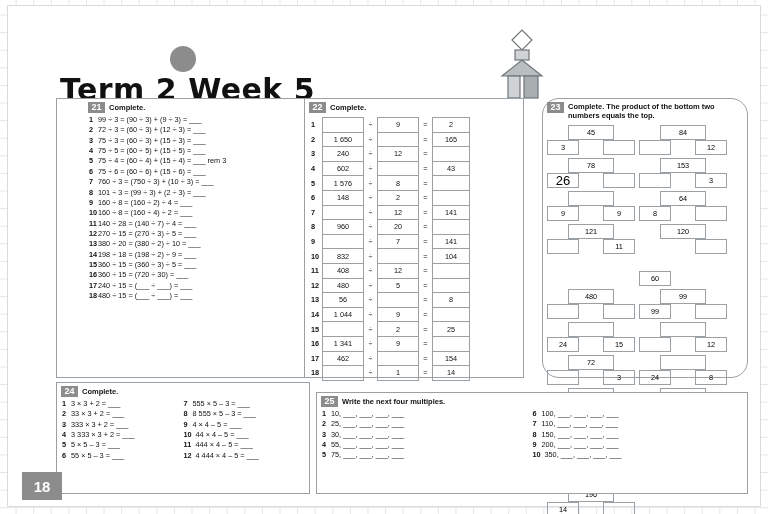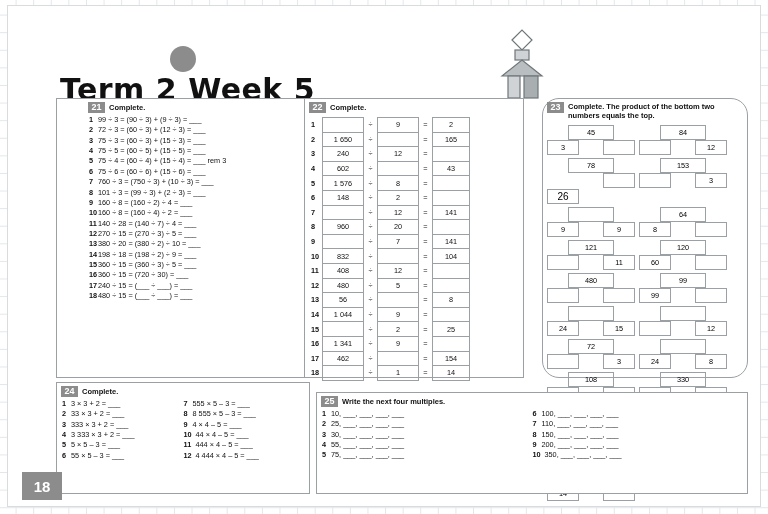--- a/index.html
+++ b/index.html
@@ -365,21 +365,21 @@
           <div class="top">84</div>
           <div class="pyr-row">
             <div style="border:1px solid #9aa0a4;height:13px;width:30px;font-size:7.3px;display:flex;align-items:center;justify-content:center;"></div>
             <div style="border:1px solid #9aa0a4;height:13px;width:30px;font-size:7.3px;display:flex;align-items:center;justify-content:center;">12</div>
           </div>
         </div>
 
       <div class="pyr">
           <div class="top">78</div>
           <div class="pyr-row">
-            <div style="border:1px solid #9aa0a4;height:13px;width:30px;font-size:10px;display:flex;align-items:center;justify-content:center;margin-top:16px;">26</div>
+            <div style="border:1px solid #9aa0a4;height:13px;width:30px;font-size:13px;display:flex;align-items:center;justify-content:center;">26</div>
             <div style="border:1px solid #9aa0a4;height:13px;width:30px;font-size:7.3px;display:flex;align-items:center;justify-content:center;"></div>
           </div>
         </div>
       <div class="pyr">
           <div class="top">153</div>
           <div class="pyr-row">
             <div style="border:1px solid #9aa0a4;height:13px;width:30px;font-size:7.3px;display:flex;align-items:center;justify-content:center;"></div>
             <div style="border:1px solid #9aa0a4;height:13px;width:30px;font-size:7.3px;display:flex;align-items:center;justify-content:center;">3</div>
           </div>
         </div>
@@ -402,21 +402,21 @@
       <div class="pyr">
           <div class="top">121</div>
           <div class="pyr-row">
             <div style="border:1px solid #9aa0a4;height:13px;width:30px;font-size:7.3px;display:flex;align-items:center;justify-content:center;"></div>
             <div style="border:1px solid #9aa0a4;height:13px;width:30px;font-size:7.3px;display:flex;align-items:center;justify-content:center;">11</div>
           </div>
         </div>
       <div class="pyr">
           <div class="top">120</div>
           <div class="pyr-row">
-            <div style="border:1px solid #9aa0a4;height:13px;width:30px;font-size:7.3px;display:flex;align-items:center;justify-content:center;">60</div>
+            <div style="border:1px solid #9aa0a4;height:13px;width:30px;font-size:7.3px;display:flex;align-items:center;justify-content:center;margin-top:32px;">60</div>
             <div style="border:1px solid #9aa0a4;height:13px;width:30px;font-size:7.3px;display:flex;align-items:center;justify-content:center;"></div>
           </div>
         </div>
 
       <div class="pyr">
           <div class="top">480</div>
           <div class="pyr-row">
             <div style="border:1px solid #9aa0a4;height:13px;width:30px;font-size:7.3px;display:flex;align-items:center;justify-content:center;"></div>
             <div style="border:1px solid #9aa0a4;height:13px;width:30px;font-size:7.3px;display:flex;align-items:center;justify-content:center;"></div>
           </div>

